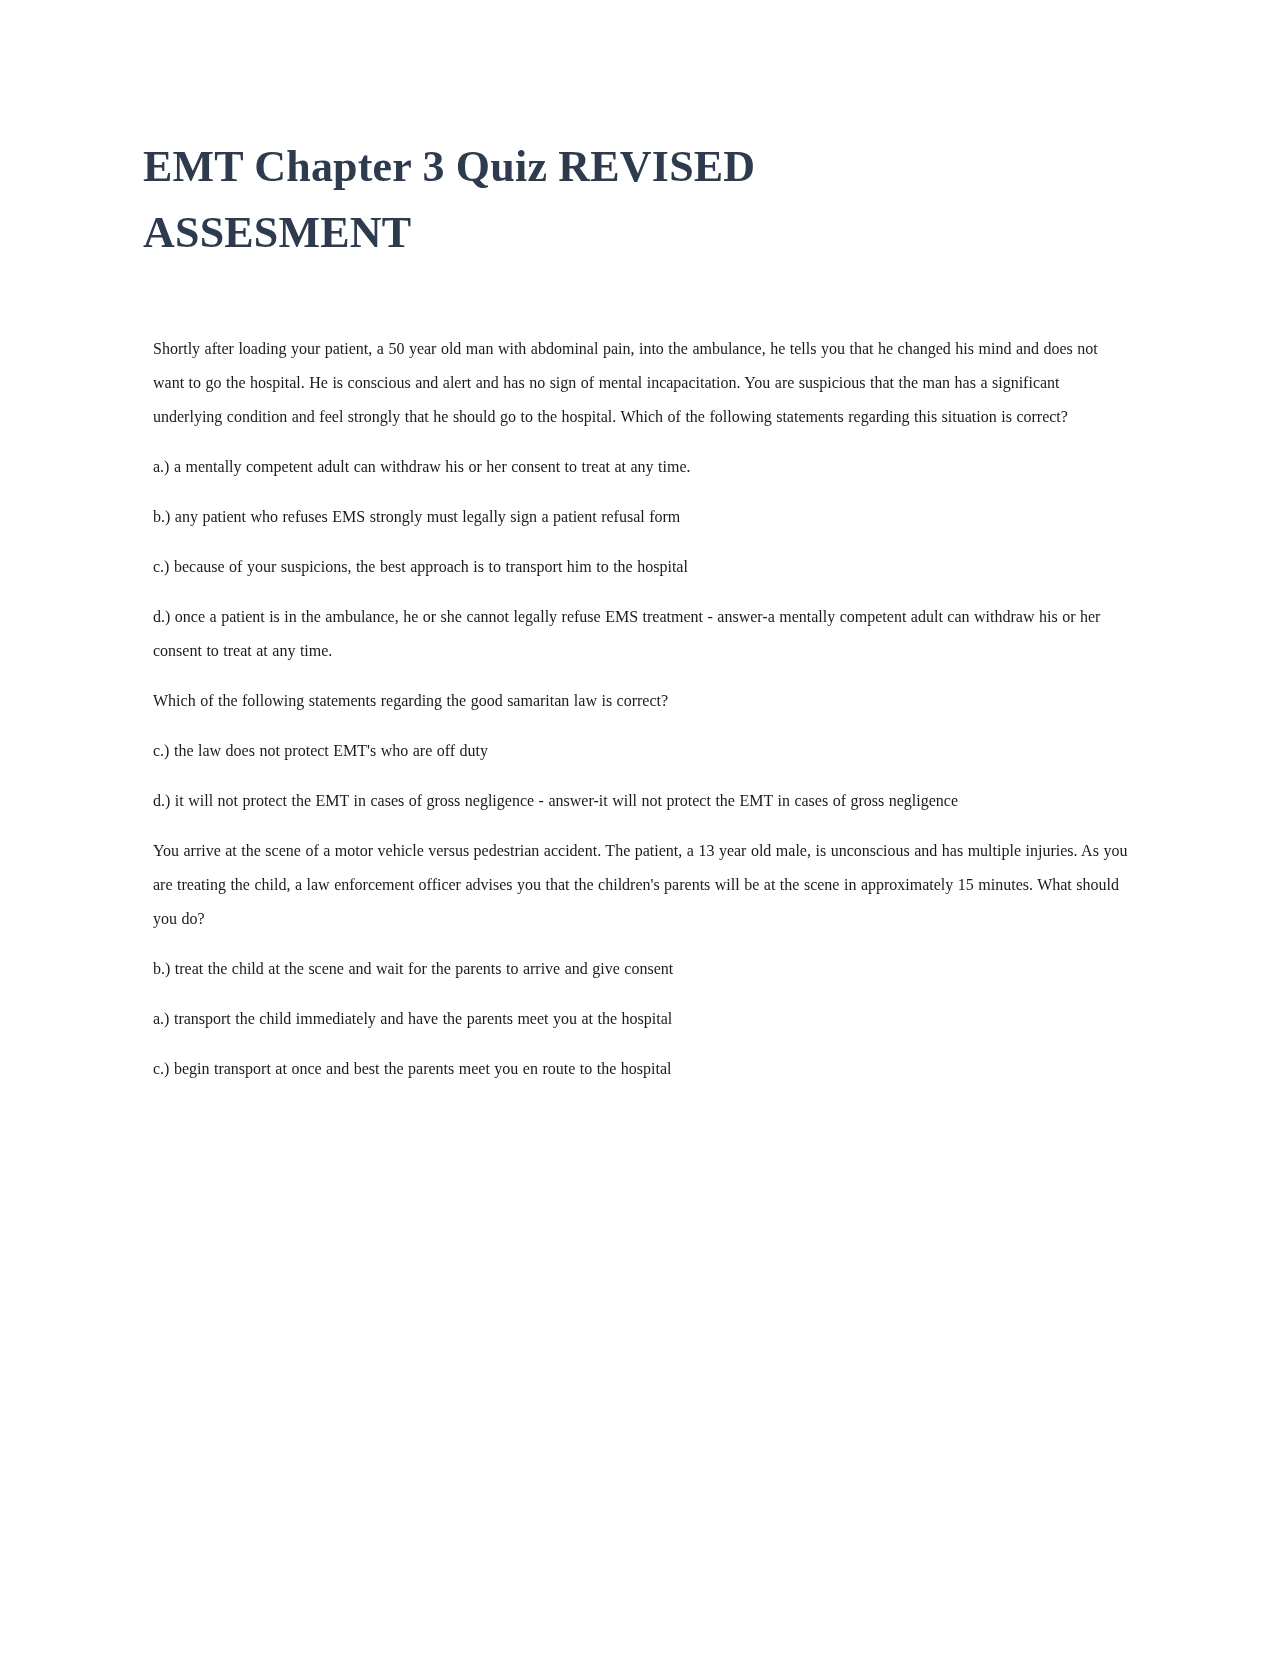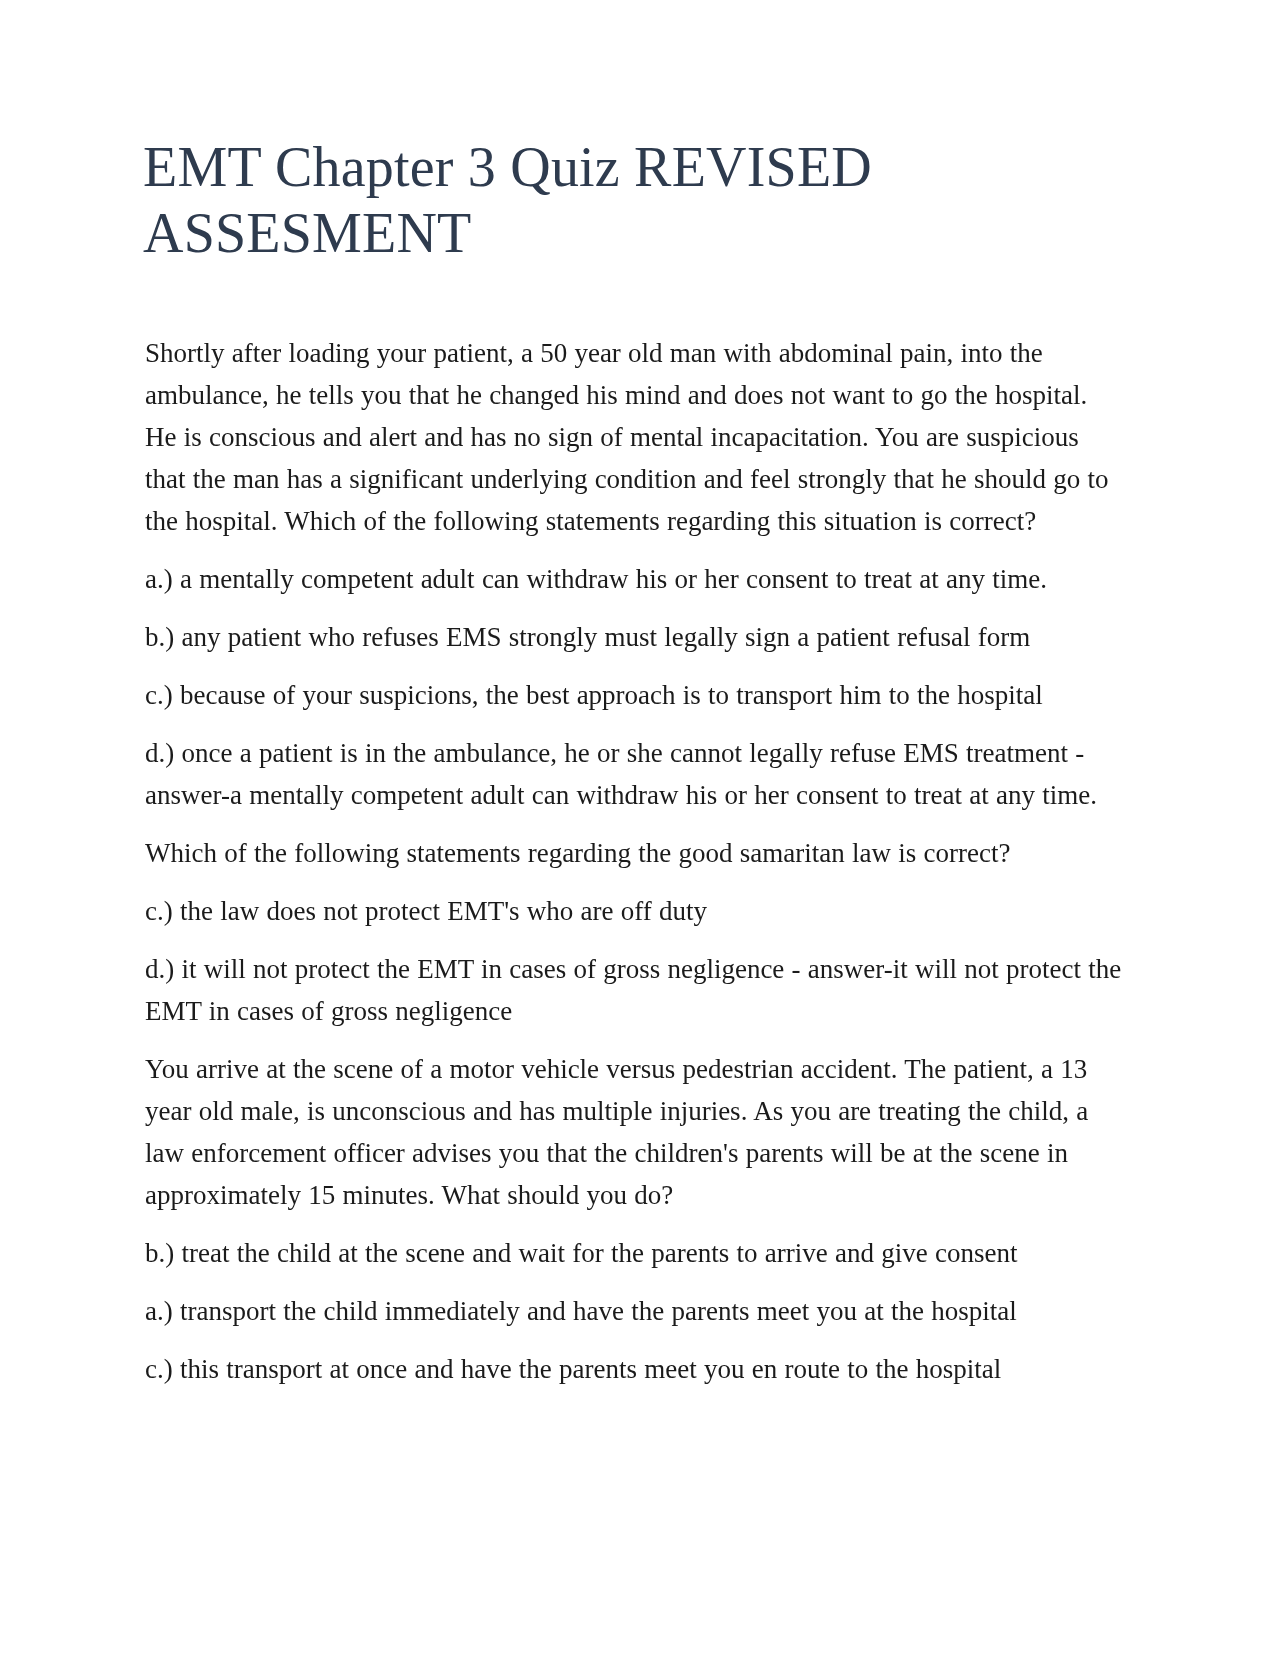--- a/index.html
+++ b/index.html
@@ -13,34 +13,34 @@
     height: 1656px;
     box-sizing: border-box;
     padding: 134px 143px 0 143px;
     background: var(--page-bg, #ffffff);
     color: var(--text-color, #1b1b1b);
     font-family: "Liberation Serif", "DejaVu Serif", serif;
     overflow: hidden;
   }
   .doc-title {
     margin: 0 0 66px 0;
-    font-size: 56px;
+    font-size: 44px;
     line-height: 66px;
-    font-weight: normal;
+    font-weight: bold;
     color: var(--title-color, #2e3b4e);
     letter-spacing: 0.2px;
   }
   .doc-title .title-line {
     display: block;
   }
   .block {
-    margin: 0 0 16px 2px;
+    margin: 0 0 16px 10px;
     max-width: 978px;
-    font-size: 27px;
-    line-height: 42px;
+    font-size: 16px;
+    line-height: 34px;
     word-spacing: 0.5px;
   }
 </style>
 </head>
 <body>
 
 <div class="page" style="--page-bg: #ffffff; --text-color: #1b1b1b; --title-color: #2e3b4e;">
 
   <h1 class="doc-title">
     <span class="title-line">EMT Chapter 3 Quiz REVISED</span>
@@ -53,15 +53,15 @@
   <p class="block">c.) because of your suspicions, the best approach is to transport him to the hospital</p>
   <p class="block">d.) once a patient is in the ambulance, he or she cannot legally refuse EMS treatment - answer-a mentally competent adult can withdraw his or her consent to treat at any time.</p>
 
   <p class="block">Which of the following statements regarding the good samaritan law is correct?</p>
   <p class="block">c.) the law does not protect EMT's who are off duty</p>
   <p class="block">d.) it will not protect the EMT in cases of gross negligence - answer-it will not protect the EMT in cases of gross negligence</p>
 
   <p class="block">You arrive at the scene of a motor vehicle versus pedestrian accident. The patient, a 13 year old male, is unconscious and has multiple injuries. As you are treating the child, a law enforcement officer advises you that the children's parents will be at the scene in approximately 15 minutes. What should you do?</p>
   <p class="block">b.) treat the child at the scene and wait for the parents to arrive and give consent</p>
   <p class="block">a.) transport the child immediately and have the parents meet you at the hospital</p>
-  <p class="block">c.) this transport at once and have the parents meet you en route to the hospital</p>
+  <p class="block">c.) begin transport at once and best the parents meet you en route to the hospital</p>
 
 </div>
 
 </body></html>

